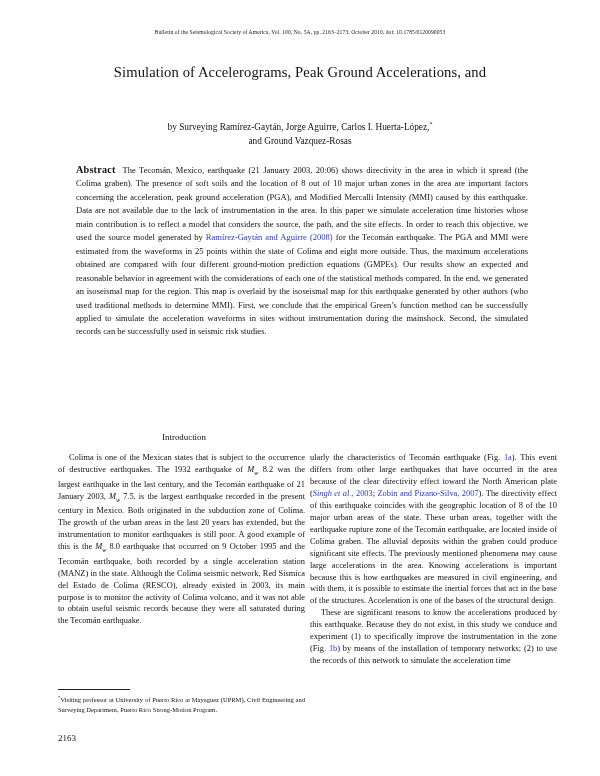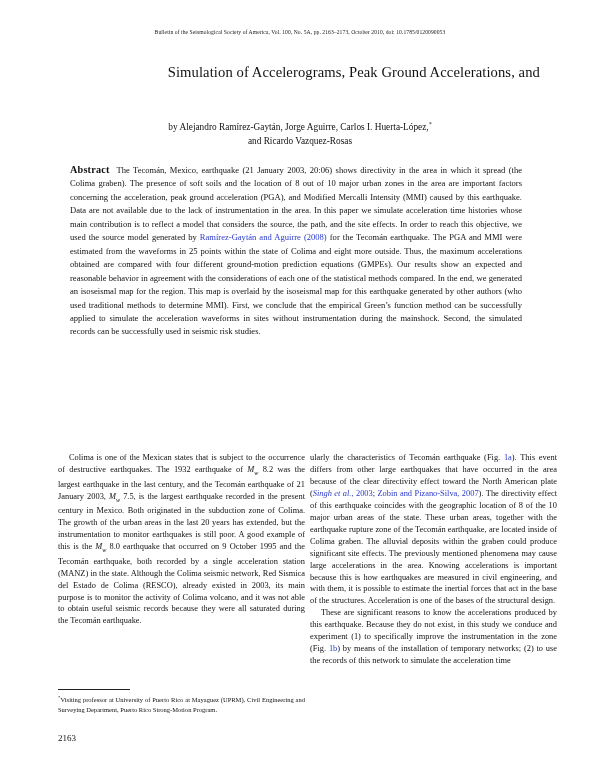--- a/index.html
+++ b/index.html
@@ -34,21 +34,21 @@
     letter-spacing: 0.08px;
     color: #1a1a1a;
   }
 
   
   .title-block {
     position: absolute;
     top: 60px;
     left: 60px;
     width: 480px;
-    text-align: right;
+    text-align: center;
   }
   .title-line {
     font-size: 14.6px;
     line-height: 25px;
     color: #111;
     letter-spacing: 0.1px;
   }
 
   .authors {
     position: absolute;
@@ -62,21 +62,21 @@
   }
   .authors sup {
     font-size: 6px;
     vertical-align: super;
   }
 
   
   .abstract {
     position: absolute;
     top: 163px;
-    left: 70px;
+    left: 76px;
     width: 452px;
     font-size: 8.55px;
     line-height: 13.45px;
     text-align: justify;
     text-justify: inter-word;
     color: #111;
     hyphens: manual;
   }
   .abstract .abs-label {
     font-weight: bold;
@@ -163,28 +163,29 @@
 
 <div class="page">
 
   <div class="journal-head">Bulletin of the Seismological Society of America, Vol. 100, No. 5A, pp. 2163–2173, October 2010, doi: 10.1785/0120090053</div>
 
   <div class="title-block">
     <div class="title-line">Simulation of Accelerograms, Peak Ground Accelerations, and</div>
   </div>
 
   <div class="authors">
-    <span>by Alejandro Ramírez-Gaytán, Jorge Aguirre, Carlos I. Huerta-López,</span><sup>*</sup><br>
-    <span>and Ricardo Vazquez-Rosas</span>
+    <span>by Surveying Ramírez-Gaytán, Jorge Aguirre, Carlos I. Huerta-López,</span><sup>*</sup><br>
+    <span>and Ground Vazquez-Rosas</span>
   </div>
 
   <div class="abstract">
     <span class="abs-label">Abstract</span><span class="gap"></span><span>The Tecomán, Mexico, earthquake (21 January 2003, 20:06) shows directivity in the area in which it spread (the Colima graben). The presence of soft soils and the location of 8 out of 10 major urban zones in the area are important factors concerning the acceleration, peak ground acceleration (PGA), and Modified Mercalli Intensity (MMI) caused by this earthquake. Data are not available due to the lack of instrumentation in the area. In this paper we simulate acceleration time histories whose main contribution is to reflect a model that considers the source, the path, and the site effects. In order to reach this objective, we used the source model generated by </span><a class="ref" href="#">Ramírez-Gaytán and Aguirre (2008)</a><span> for the Tecomán earthquake. The PGA and MMI were estimated from the waveforms in 25 points within the state of Colima and eight more outside. Thus, the maximum accelerations obtained are compared with four different ground-motion prediction equations (GMPEs). Our results show an expected and reasonable behavior in agreement with the considerations of each one of the statistical methods compared. In the end, we generated an isoseismal map for the region. This map is overlaid by the isoseismal map for this earthquake generated by other authors (who used traditional methods to determine MMI). First, we conclude that the empirical Green’s function method can be successfully applied to simulate the acceleration waveforms in sites without instrumentation during the mainshock. Second, the simulated records can be successfully used in seismic risk studies.</span>
   </div>
 
+  <div class="sec-heading">Introduction</div>
 
   <div class="col col-left">
     <p><span>Colima is one of the Mexican states that is subject to the occurrence of destructive earthquakes. The 1932 earthquake of </span><em class="mw"><span>M</span><sub>w</sub></em><span> 8.2 was the largest earthquake in the last century, and the Tecomán earthquake of 21 January 2003, </span><em class="mw"><span>M</span><sub>w</sub></em><span> 7.5, is the largest earthquake recorded in the present century in Mexico. Both originated in the subduction zone of Colima. The growth of the urban areas in the last 20 years has extended, but the instrumentation to monitor earthquakes is still poor. A good example of this is the </span><em class="mw"><span>M</span><sub>w</sub></em><span> 8.0 earthquake that occurred on 9 October 1995 and the Tecomán earthquake, both recorded by a single acceleration station (MANZ) in the state. Although the Colima seismic network, Red Sismica del Estado de Colima (RESCO), already existed in 2003, its main purpose is to monitor the activity of Colima volcano, and it was not able to obtain useful seismic records because they were all saturated during the Tecomán earthquake.</span></p>
   </div>
 
   <div class="col col-right">
     <p class="noindent"><span>ularly the characteristics of Tecomán earthquake (Fig. </span><a class="ref" href="#">1a</a><span>). This event differs from other large earthquakes that have occurred in the area because of the clear directivity effect toward the North American plate (</span><a class="ref" href="#"><i>Singh et al.</i>, 2003</a><span>; </span><a class="ref" href="#">Zobin and Pizano-Silva, 2007</a><span>). The directivity effect of this earthquake coincides with the geographic location of 8 of the 10 major urban areas of the state. These urban areas, together with the earthquake rupture zone of the Tecomán earthquake, are located inside of Colima graben. The alluvial deposits within the graben could produce significant site effects. The previously mentioned phenomena may cause large accelerations in the area. Knowing accelerations is important because this is how earthquakes are measured in civil engineering, and with them, it is possible to estimate the inertial forces that act in the base of the structures. Acceleration is one of the bases of the structural design.</span></p>
     <p><span>These are significant reasons to know the accelerations produced by this earthquake. Because they do not exist, in this study we conduce and experiment (1) to specifically improve the instrumentation in the zone (Fig. </span><a class="ref" href="#">1b</a><span>) by means of the installation of temporary networks; (2) to use the records of this network to simulate the acceleration time</span></p>
   </div>
 

